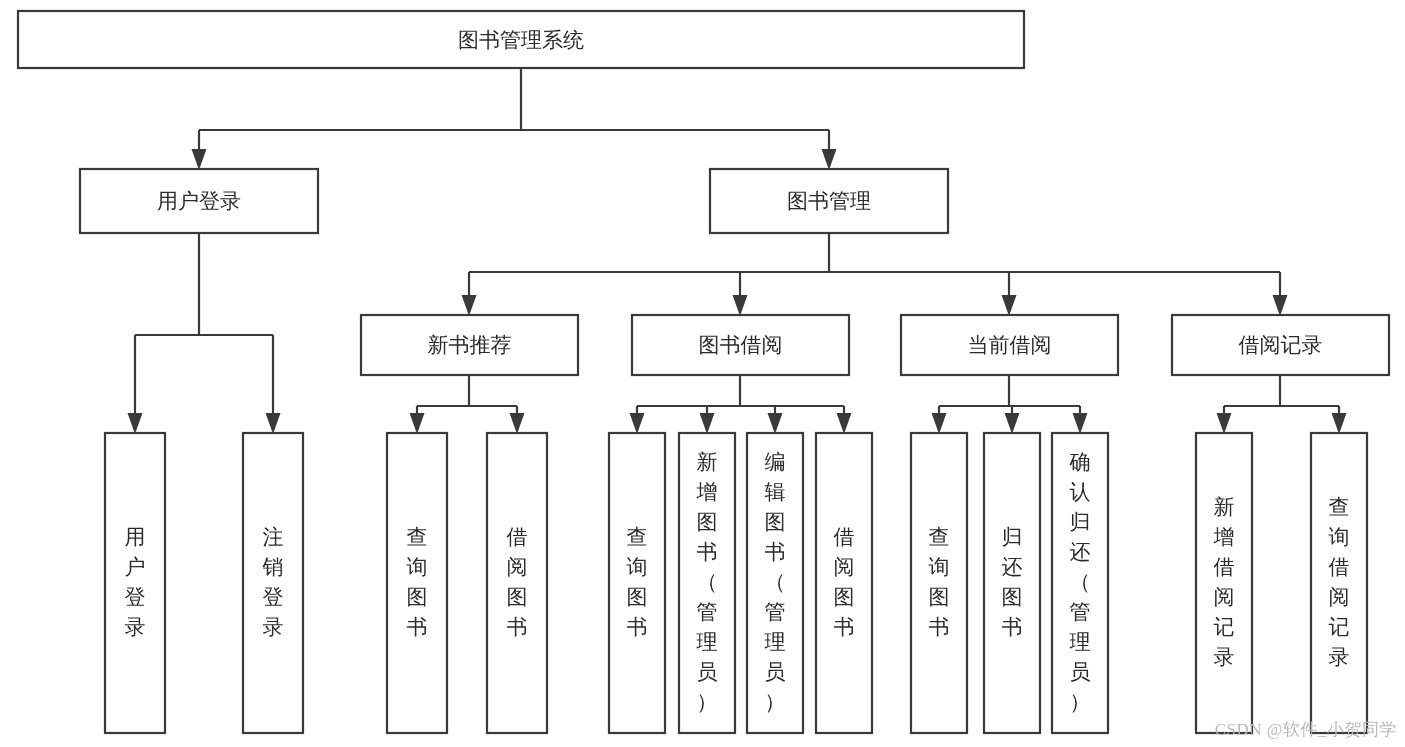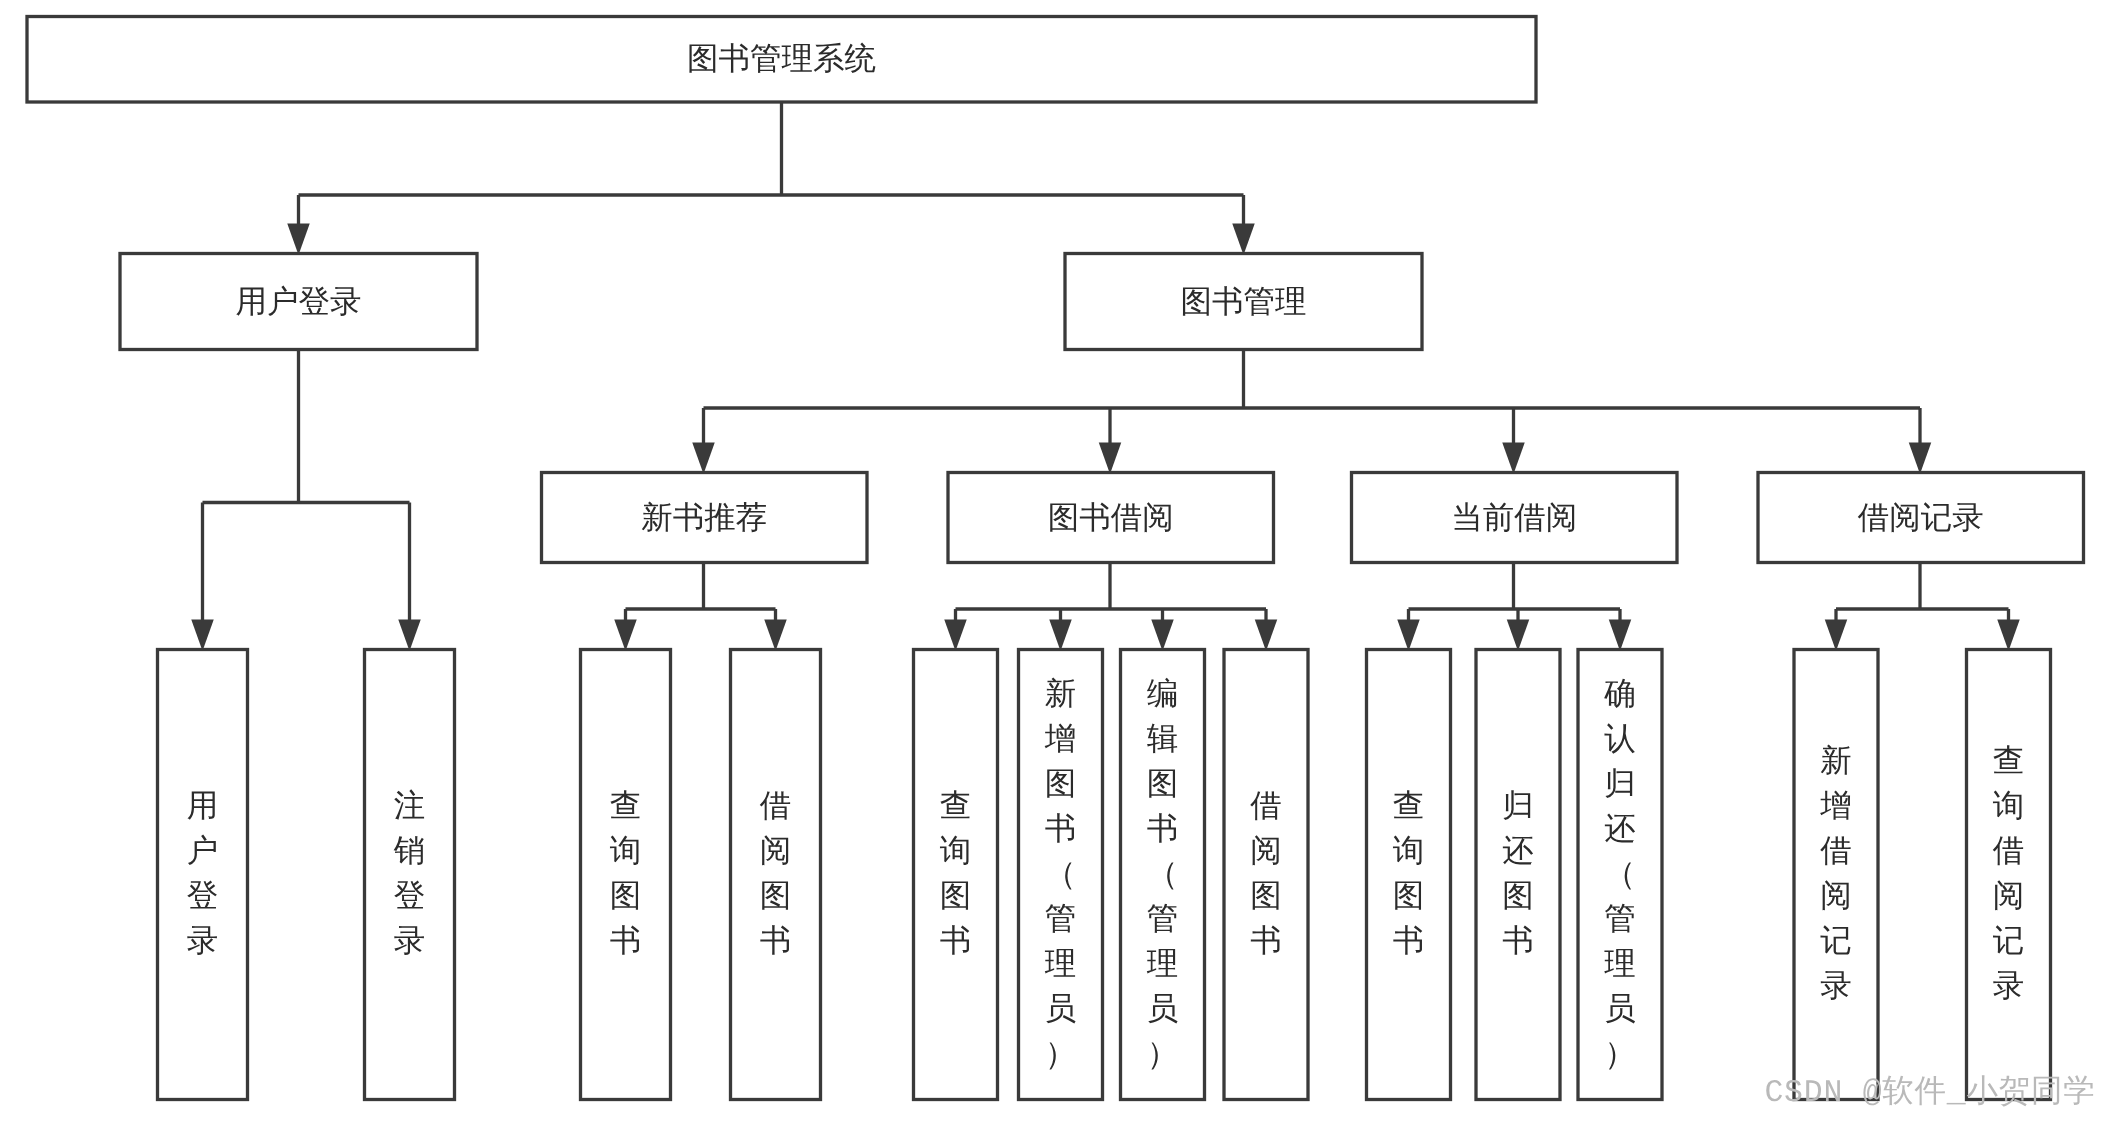--- a/index.html
+++ b/index.html
@@ -50,22 +50,22 @@
   .node-label.horizontal {
     font-size: 21px;
   }
   .node-label.vertical {
     font-size: 21px;
   }
   .watermark-text {
     position: absolute;
     right: 8px;
     bottom: 6px;
-    font-family: Liberation Mono, monospace;
-    font-size: 21px;
+    font-family: Liberation Serif, serif;
+    font-size: 17px;
     color: #b9b9b9;
     white-space: nowrap;
     letter-spacing: 0.5px;
     user-select: none;
   }
 </style>
 </head>
 <body>
 
 <div id="diagram-root">

